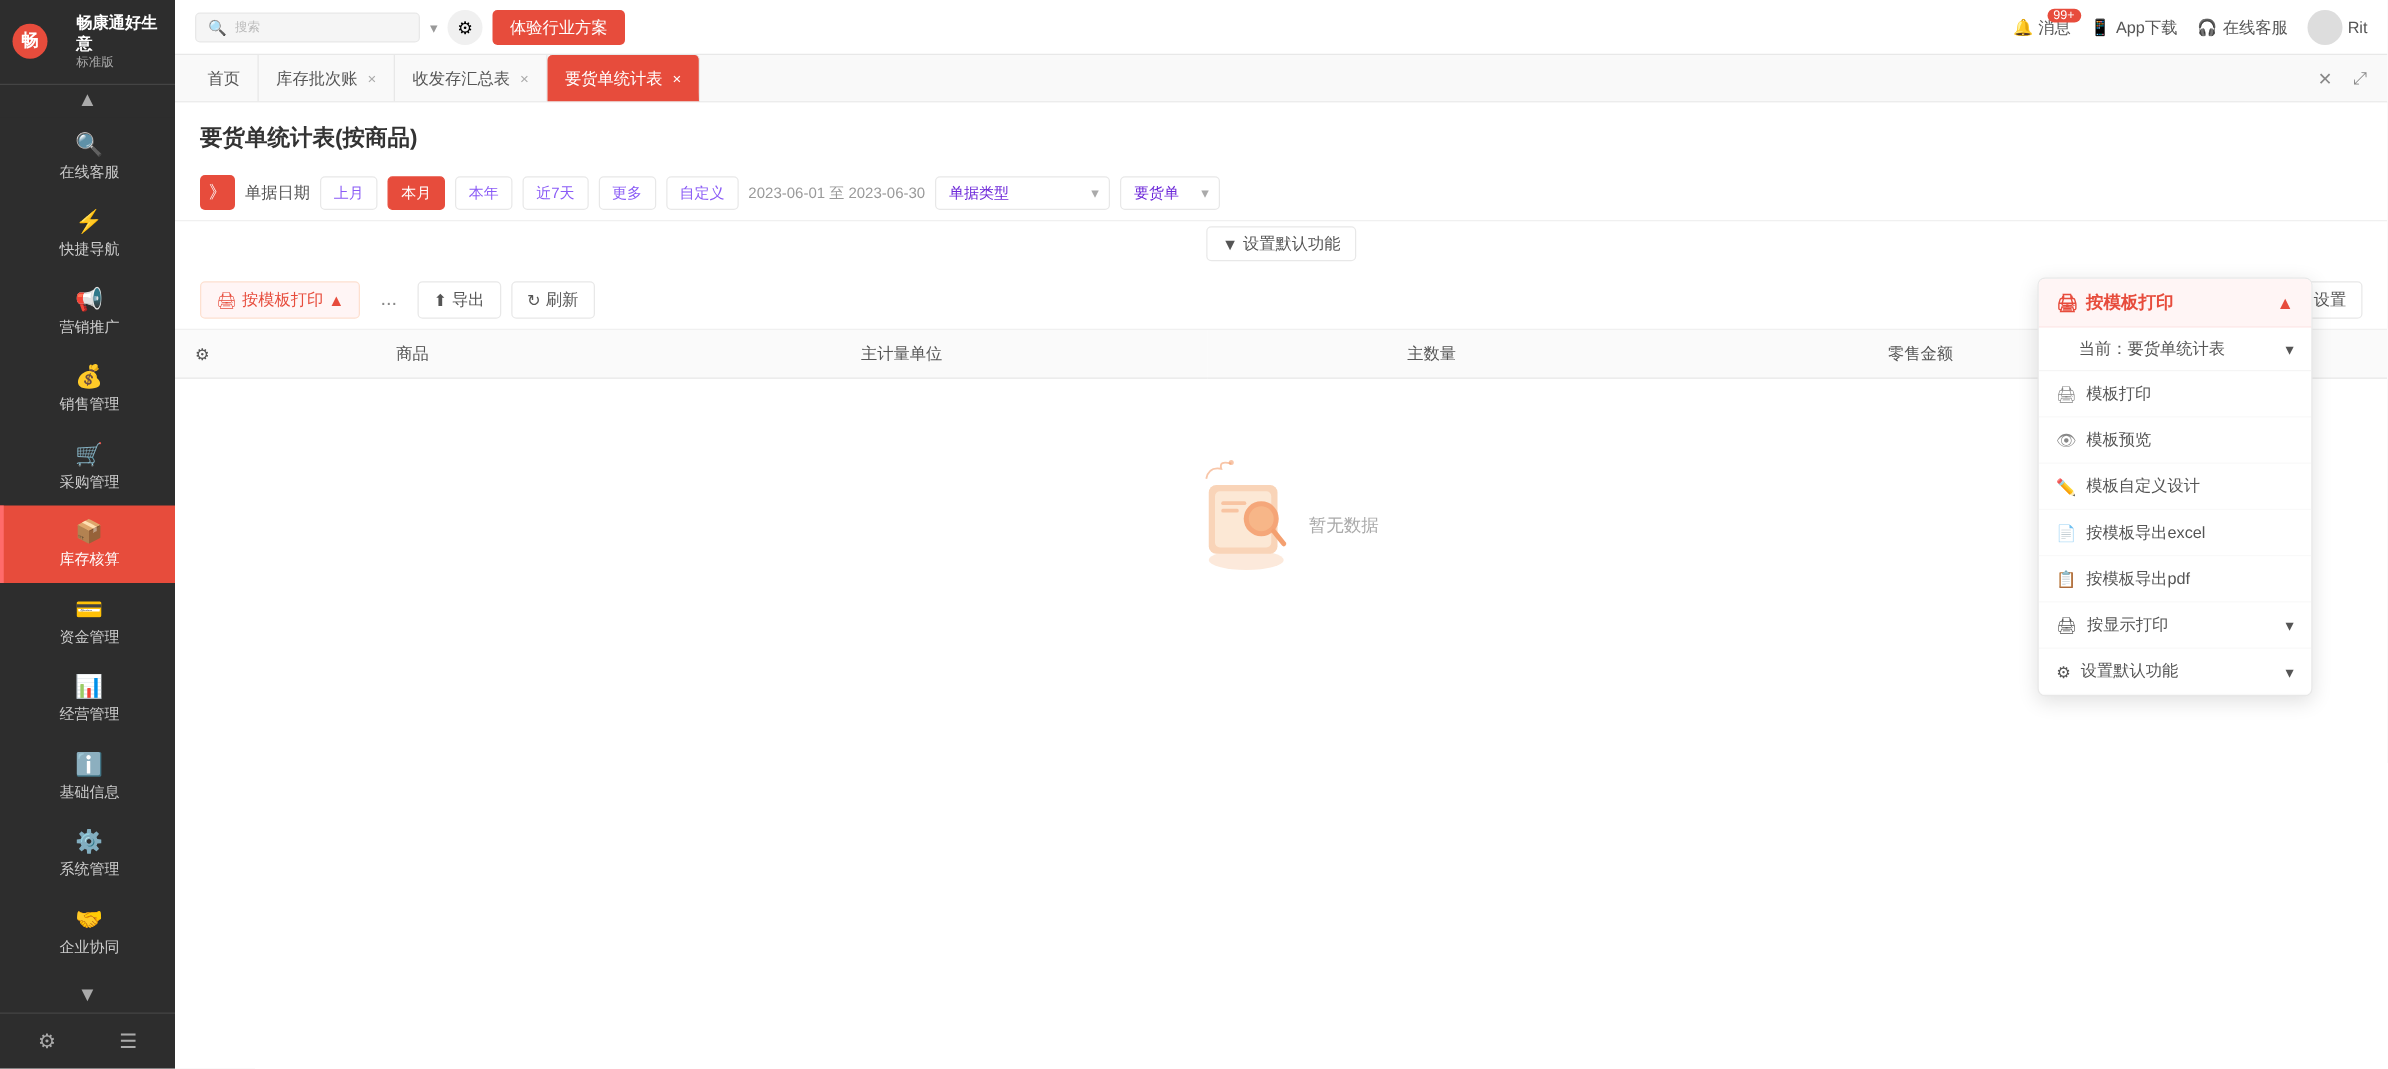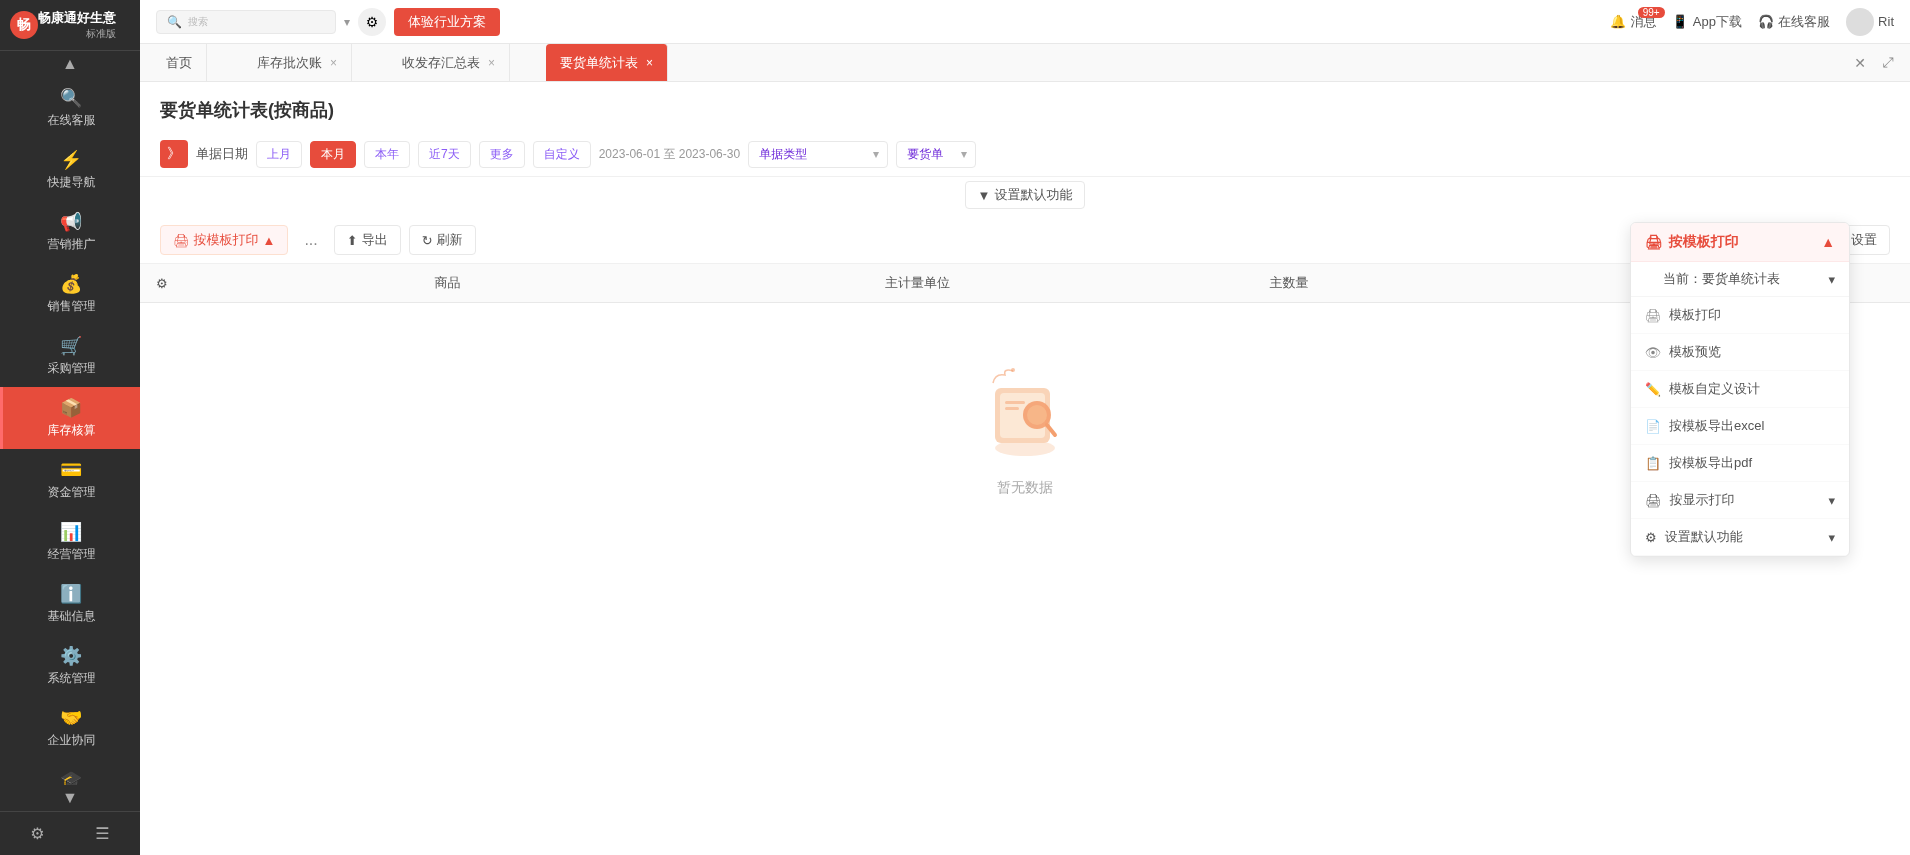--- a/index.html
+++ b/index.html
@@ -29,25 +29,24 @@
       border-radius: 50%;
       display: flex;
       align-items: center;
       justify-content: center;
       color: white;
       font-size: 14px;
       font-weight: bold;
       flex-shrink: 0;
     }
     .sidebar-logo-text {
-      margin-left: 0;
+      margin-left: 23px;
       color: #fff;
       font-size: 12px;
       line-height: 1.3;
-      text-align: right;
     }
     .sidebar-logo-text .title { font-size: 13px; font-weight: bold; }
     .sidebar-logo-text .subtitle { font-size: 10px; color: #aaa; }
     .sidebar-nav { flex: 1; overflow-y: auto; }
     .sidebar-nav::-webkit-scrollbar { width: 4px; }
     .sidebar-nav::-webkit-scrollbar-thumb { background: #555; }
     .sidebar-item {
       display: flex;
       flex-direction: column;
       align-items: center;
@@ -172,21 +171,20 @@
     }
 
     
     .tabs-bar {
       background: #f9f9f9;
       display: flex;
       align-items: center;
       border-bottom: 1px solid #e8e8e8;
       padding: 0 12px;
       height: 38px;
-      gap: 36px;
     }
     .tab-item {
       display: flex;
       align-items: center;
       padding: 0 14px;
       height: 100%;
       font-size: 13px;
       color: #555;
       cursor: pointer;
       border-right: 1px solid #e8e8e8;
@@ -358,31 +356,31 @@
     }
 
     
     .data-table {
       width: 100%;
       border-collapse: collapse;
     }
     .data-table th {
       background: #fafafa;
       padding: 10px 16px;
-      text-align: right;
+      text-align: center;
       font-size: 13px;
       color: #555;
       border-bottom: 1px solid #e8e8e8;
       font-weight: 500;
     }
 
     
     .empty-state {
       display: flex;
-      flex-direction: column;
+      flex-direction: row;
       align-items: center;
       justify-content: center;
       padding: 60px 20px;
     }
     .empty-icon {
       width: 100px;
       height: 100px;
       position: relative;
     }
     .empty-text {

